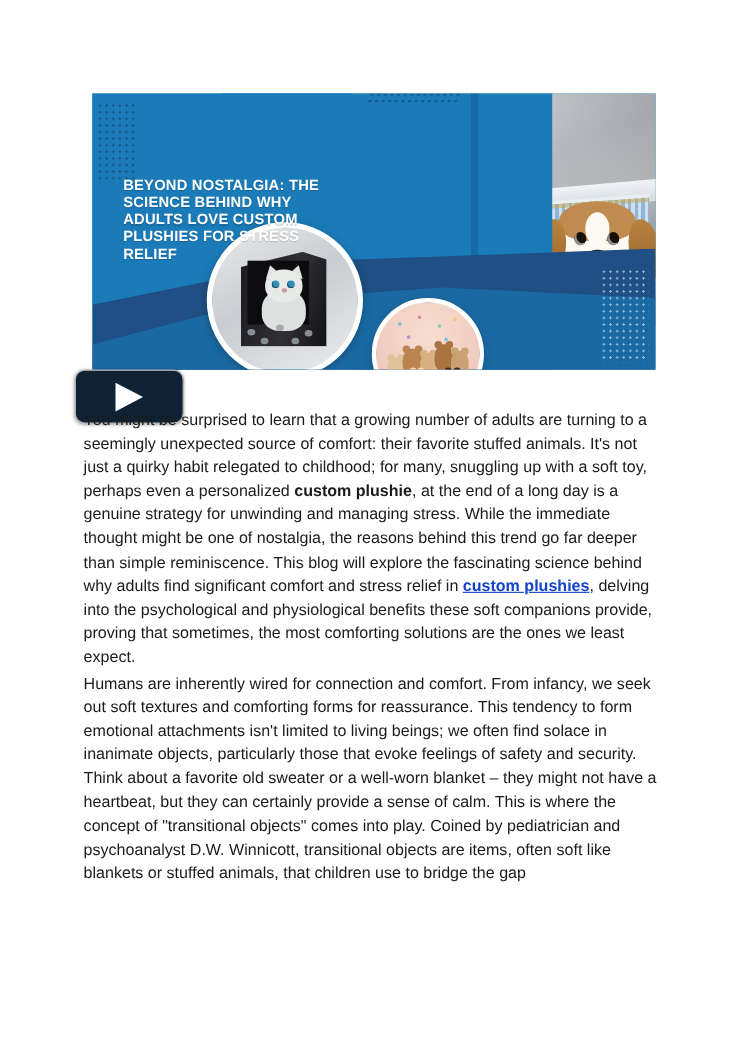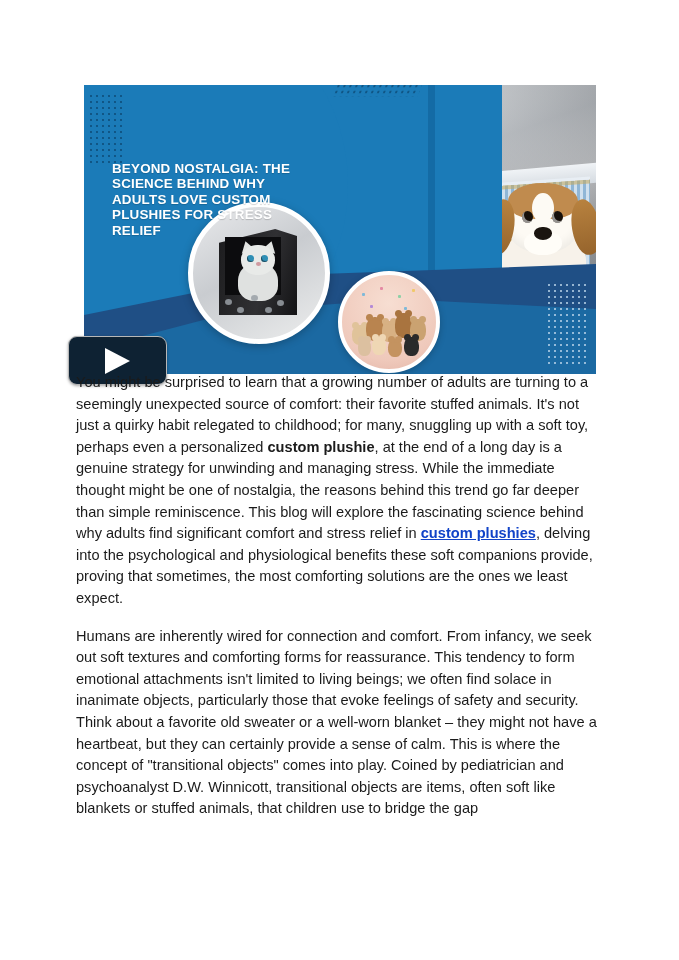--- a/index.html
+++ b/index.html
@@ -21,21 +21,21 @@
     inset: 0;
     background: #ffffff;
   }
 
   
   .banner {
     position: absolute;
     left: 84px;
     top: 85px;
     width: 512px;
-    height: 289px;
+    height: 251px;
     overflow: hidden;
     background: #1b7bb8;
   }
   
   .banner-stripes {
     position: absolute;
     inset: 0;
     background: repeating-linear-gradient(
       -45deg,
       rgba(255,255,255,0.035) 0px,
@@ -314,21 +314,21 @@
     top: 372px;
     width: 521px;
     color: #1b1b1b;
     font-size: 14.6px;
     line-height: 21.6px;
   }
   .article p {
     margin: 0 0 0 0;
     text-align: left;
   }
-  .article .lead { margin-bottom: 16px; }
+  .article .lead { margin-bottom: 2px; }
   .article b { font-weight: bold; }
   .article h2 {
     margin: 3px 0 0 0;
     font-size: 14.6px;
     line-height: 21.6px;
     font-weight: bold;
     color: #111111;
   }
   .inline-link {
     color: #1143c8;

